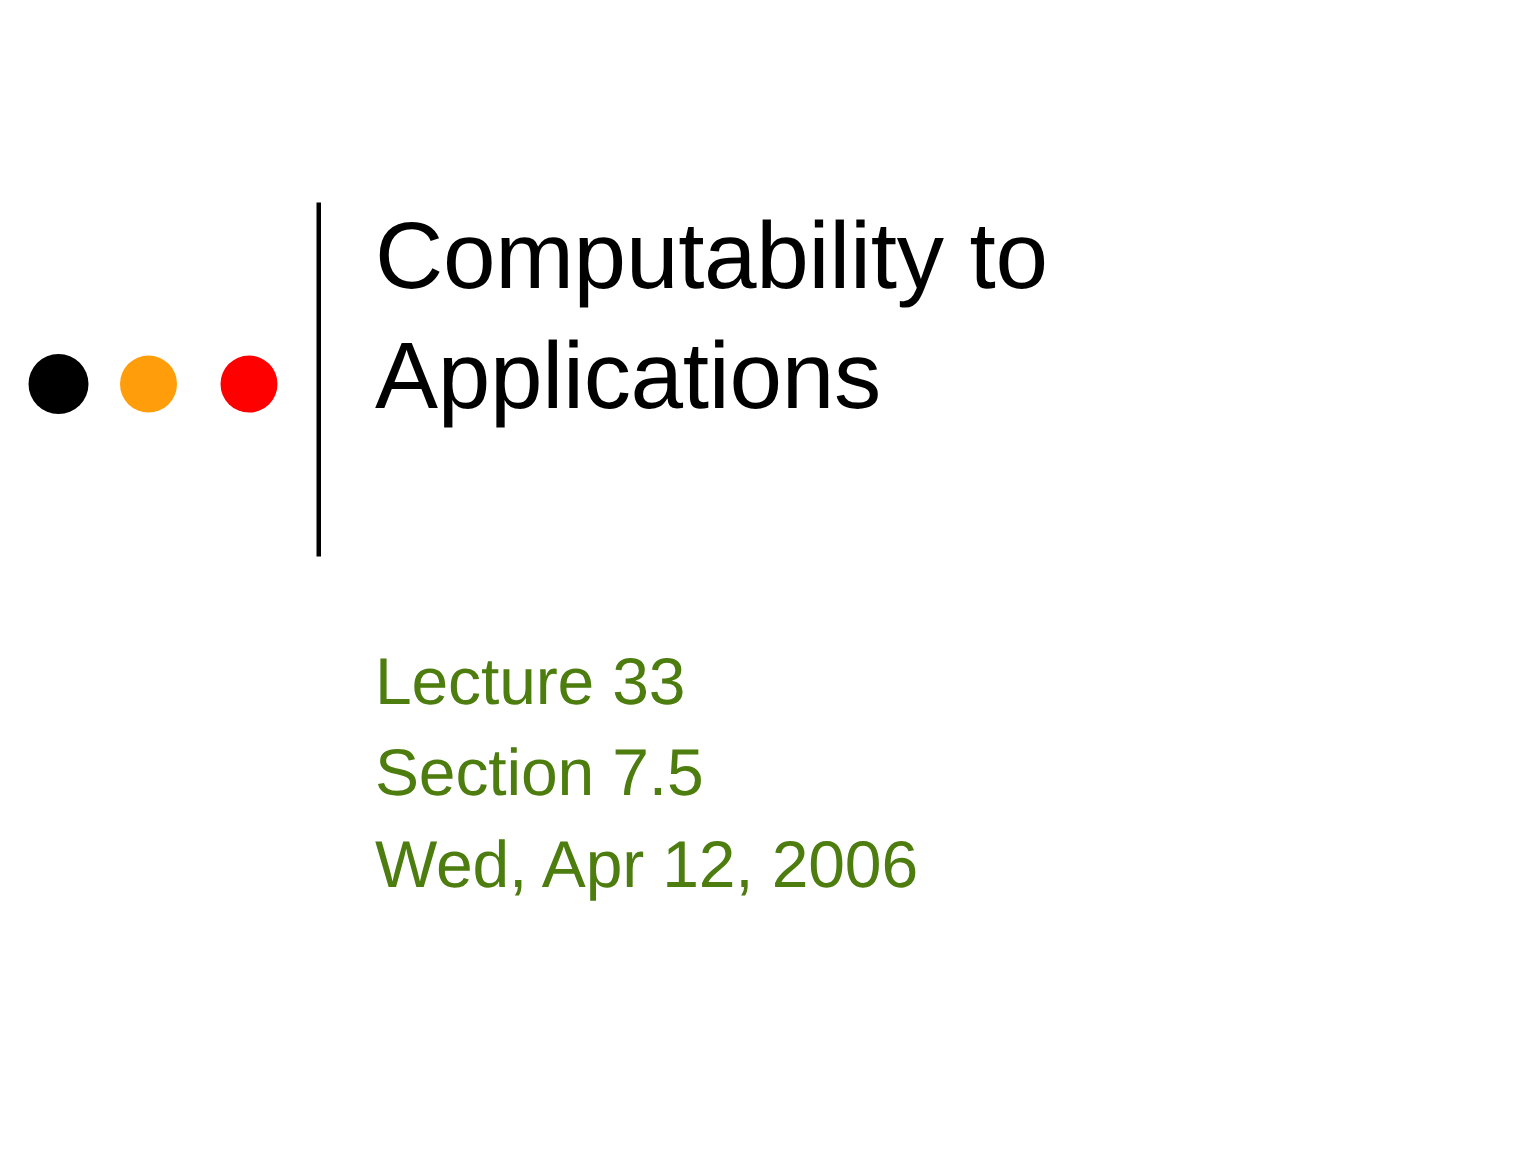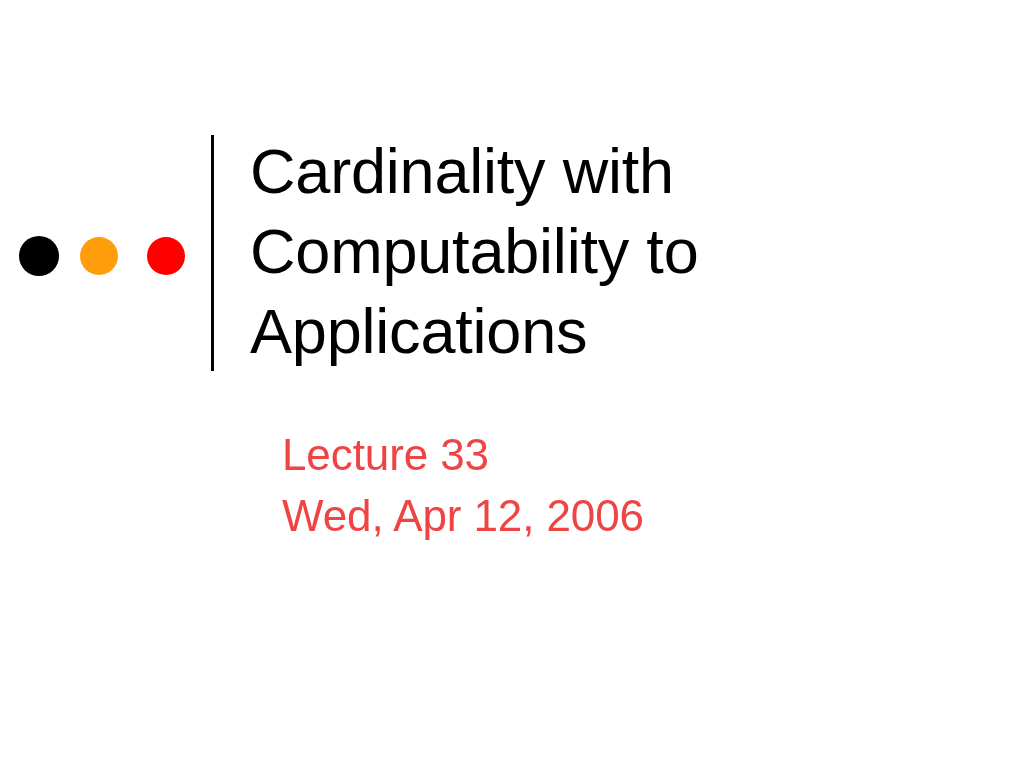--- a/index.html
+++ b/index.html
@@ -84,43 +84,42 @@
   
   .subtitle-block {
     position: absolute;
     left: 250px;
     top: 424px;
     width: 700px;
   }
   .subtitle-line {
     font-size: 44px;
     line-height: 61px;
-    color: #ef4444;
+    color: #4d7c0f;
     white-space: pre;
     letter-spacing: -0.1px;
-    margin-left: 32px;
   }
 </style>
 </head>
 <body>
 
 <div class="slide">
 
   <div class="dot-cluster">
     <span class="dot dot-black"></span>
     <span class="dot dot-orange"></span>
     <span class="dot dot-red"></span>
   </div>
 
   <div class="divider-rule"></div>
 
   <div class="title-block">
-    <div class="title-line">Cardinality with</div>
     <div class="title-line">Computability to</div>
     <div class="title-line">Applications</div>
   </div>
 
   <div class="subtitle-block">
     <div class="subtitle-line">Lecture 33</div>
+    <div class="subtitle-line">Section 7.5</div>
     <div class="subtitle-line">Wed, Apr 12, 2006</div>
   </div>
 
 </div>
 
 </body></html>

